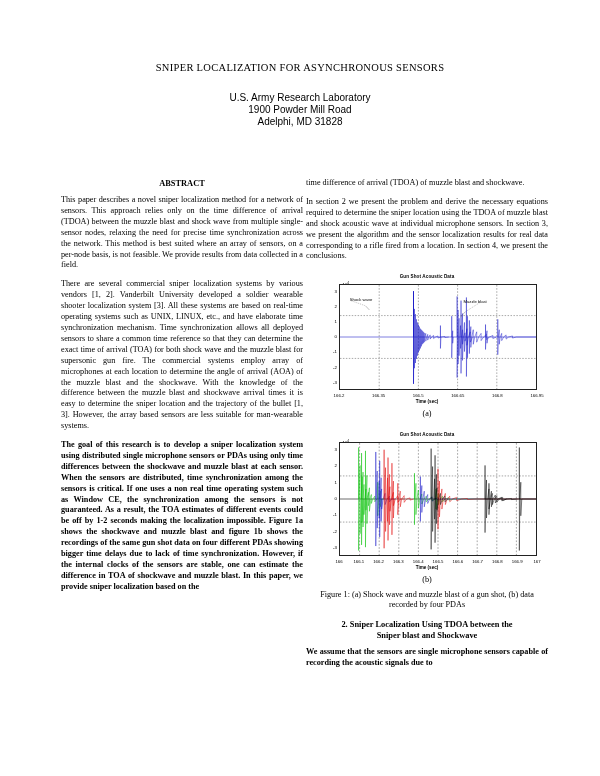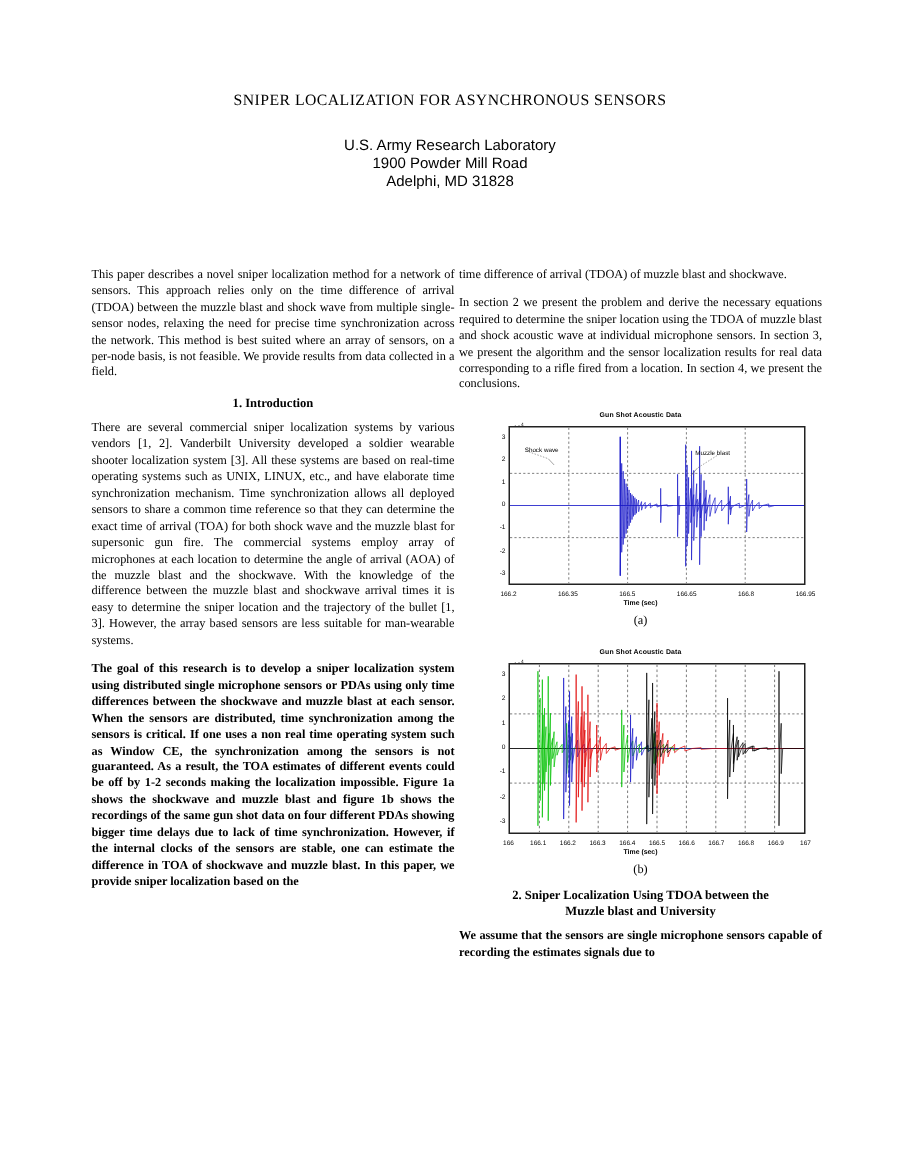--- a/index.html
+++ b/index.html
@@ -168,22 +168,22 @@
   <div class="masthead">
     <h1 class="doc-title">SNIPER LOCALIZATION FOR ASYNCHRONOUS SENSORS</h1>
     <div class="affil-line">U.S. Army Research Laboratory</div>
     <div class="affil-line">1900 Powder Mill Road</div>
     <div class="affil-line">Adelphi, MD 31828</div>
   </div>
 
   <div class="columns">
 
     <div class="col col-left">
+      <div class="sec-head first">ABSTRACT</div>
       <p class="body">This paper describes a novel sniper localization method for a network of sensors. This approach relies only on the time difference of arrival (TDOA) between the muzzle blast and shock wave from multiple single-sensor nodes, relaxing the need for precise time synchronization across the network. This method is best suited where an array of sensors, on a per-node basis, is not feasible. We provide results from data collected in a field.</p>
-      <div class="sec-head">1. Introduction</div>
       <p class="body">There are several commercial sniper localization systems by various vendors [1, 2]. Vanderbilt University developed a soldier wearable shooter localization system [3]. All these systems are based on real-time operating systems such as UNIX, LINUX, etc., and have elaborate time synchronization mechanism. Time synchronization allows all deployed sensors to share a common time reference so that they can determine the exact time of arrival (TOA) for both shock wave and the muzzle blast for supersonic gun fire. The commercial systems employ array of microphones at each location to determine the angle of arrival (AOA) of the muzzle blast and the shockwave. With the knowledge of the difference between the muzzle blast and shockwave arrival times it is easy to determine the sniper location and the trajectory of the bullet [1, 3]. However, the array based sensors are less suitable for man-wearable systems.</p>
       <p class="body tight">The goal of this research is to develop a sniper localization system using distributed single microphone sensors or PDAs using only time differences between the shockwave and muzzle blast at each sensor. When the sensors are distributed, time synchronization among the sensors is critical. If one uses a non real time operating system such as Window CE, the synchronization among the sensors is not guaranteed. As a result, the TOA estimates of different events could be off by 1-2 seconds making the localization impossible. Figure 1a shows the shockwave and muzzle blast and figure 1b shows the recordings of the same gun shot data on four different PDAs showing bigger time delays due to lack of time synchronization. However, if the internal clocks of the sensors are stable, one can estimate the difference in TOA of shockwave and muzzle blast. In this paper, we provide sniper localization based on the</p>
     </div>
 
     <div class="col col-right">
       <p class="body">time difference of arrival (TDOA) of muzzle blast and shockwave.</p>
       <p class="body">In section 2 we present the problem and derive the necessary equations required to determine the sniper location using the TDOA of muzzle blast and shock acoustic wave at individual microphone sensors. In section 3, we present the algorithm and the sensor localization results for real data corresponding to a rifle fired from a location. In section 4, we present the conclusions.</p>
 
       <div class="fig-block">
         <div class="chart">
@@ -361,22 +361,23 @@
             <div class="xtick" style="left:70%">166.7</div>
             <div class="xtick" style="left:80%">166.8</div>
             <div class="xtick" style="left:90%">166.9</div>
             <div class="xtick" style="left:100%">167</div>
           </div>
           <div class="xlab">Time (sec)</div>
         </div>
         <div class="fig-sub">(b)</div>
       </div>
 
+      <div class="fig-caption">Figure 1: (a) Shock wave and muzzle blast of a gun shot, (b) data recorded by four PDAs</div>
 
       <div class="sec-head" style="margin-top:5px">
         <span>2. Sniper Localization Using TDOA between the</span><br>
-        <span>Muzzle blast and University</span>
+        <span>Sniper blast and Shockwave</span>
       </div>
-      <p class="body tight">We assume that the sensors are single microphone sensors capable of recording the estimates signals due to</p>
+      <p class="body tight">We assume that the sensors are single microphone sensors capable of recording the acoustic signals due to</p>
     </div>
 
   </div>
 </div>
 
 </body></html>

